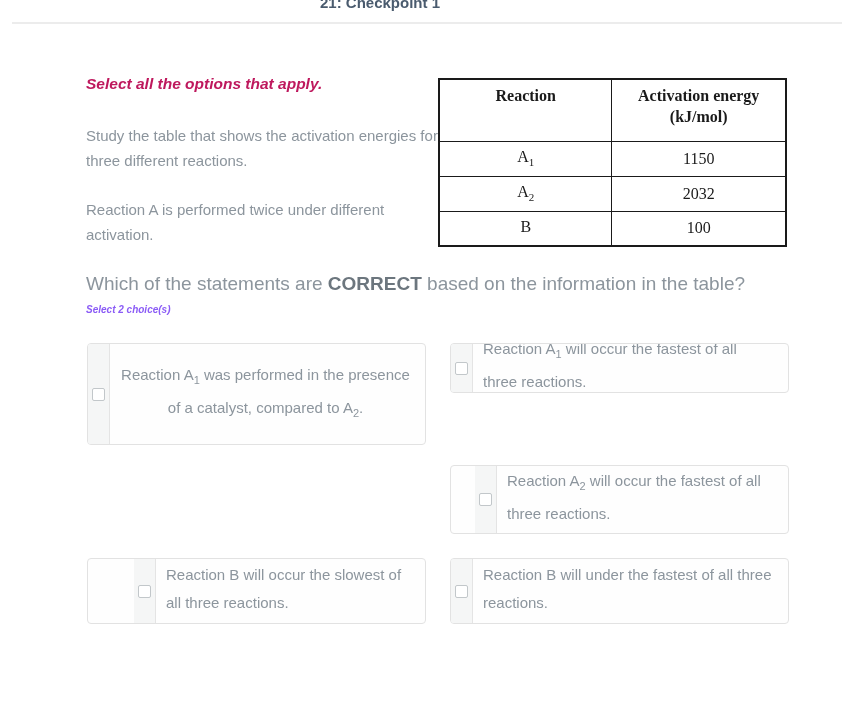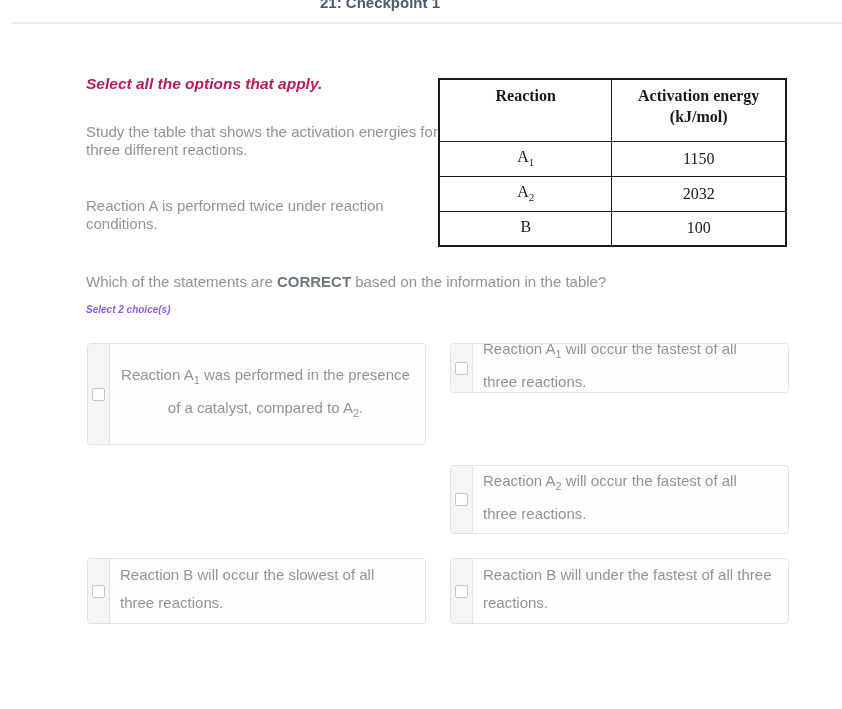--- a/index.html
+++ b/index.html
@@ -12,57 +12,57 @@
     position:absolute; left:368px; top:-6px; transform:translateX(-50%);
     font-size:15px; font-weight:700; color:#4a5b6e; white-space:nowrap;
   }
   .top-divider {
     position:absolute; left:0; top:22px; width:842px; height:2px; background:#ececec;
   }
   .select-all {
     position:absolute; left:74px; top:75px;
     font-size:15.5px; font-weight:700; font-style:italic; color:#be185d;
   }
-  .para { position:absolute; left:74px; width:354px; font-size:15px; line-height:18px; color:#8c959d; }
+  .para { position:absolute; left:74px; width:354px; font-size:15px; line-height:25px; color:#8c959d; }
   .para1 { top:123px; }
   .para2 { top:197px; }
 
   table.energy {
     position:absolute; left:426px; top:78px; width:349px;
     border-collapse:collapse; font-family:"Liberation Serif", serif; color:#1a1a1a;
     border:2px solid #1a1a1a;
     padding-left:18px;
   }
   table.energy th, table.energy td { border:1px solid #1a1a1a; text-align:center; }
   table.energy th {
     height:62px; vertical-align:top; padding-top:5px;
     font-size:16px; font-weight:700; line-height:21px;
   }
   table.energy td { height:35px; font-size:16px; vertical-align:middle; }
   .col-reaction { width:174px; }
   .col-energy { width:175px; }
   table.energy sub { font-size:11px; }
 
-  .question { position:absolute; left:74px; top:273px; font-size:15px; color:#8c959d; }
+  .question { position:absolute; left:74px; top:273px; font-size:19px; color:#8c959d; }
   .question strong { font-weight:700; color:#6c767e; }
   .select-note {
     position:absolute; left:74px; top:304px;
     font-size:10px; font-weight:700; font-style:italic; color:#8b5cf6;
   }
 
   .option-card {
     position:absolute; width:339px; background:#fefefe;
     border:1px solid #e2e2e2; border-radius:4px; display:flex; overflow:hidden;
     cursor:pointer;
   }
   .card1 { left:75px;  top:343px; height:102px;text-align:center; }
   .card2 { left:438px; top:343px; height:50px; }
   .card3 { left:75px;  top:465px; height:67px; }
-  .card4 { left:438px; top:465px; height:69px; }
-  .card5 { left:75px;  top:558px; height:66px; }
+  .card4 { left:438px; top:465px; height:69px;padding-left:24px; }
+  .card5 { left:75px;  top:558px; height:66px;padding-left:46px; }
   .card6 { left:438px; top:558px; height:66px; }
   .cb-cell {
     width:22px; flex-shrink:0; background:#f5f6f6; border-right:1px solid #e4e4e4;
     display:flex; align-items:center; justify-content:center;
   }
   .checkbox {
     width:13px; height:13px; background:#ffffff;
     border:1px solid #c2c7ca; border-radius:2px;
   }
   .opt-text {
@@ -74,21 +74,21 @@
 </head>
 <body>
 
 <div class="page">
 
   <div class="top-title">21: Checkpoint 1</div>
   <div class="top-divider"></div>
 
   <div class="select-all">Select all the options that apply.</div>
   <div class="para para1">Study the table that shows the activation energies for three different reactions.</div>
-  <div class="para para2">Reaction A is performed twice under reaction conditions.</div>
+  <div class="para para2">Reaction A is performed twice under different activation.</div>
 
   <table class="energy">
     <thead>
       <tr>
         <th class="col-reaction">Reaction</th>
         <th class="col-energy">
           <span>Activation energy</span>
           <div>(kJ/mol)</div>
         </th>
       </tr>

